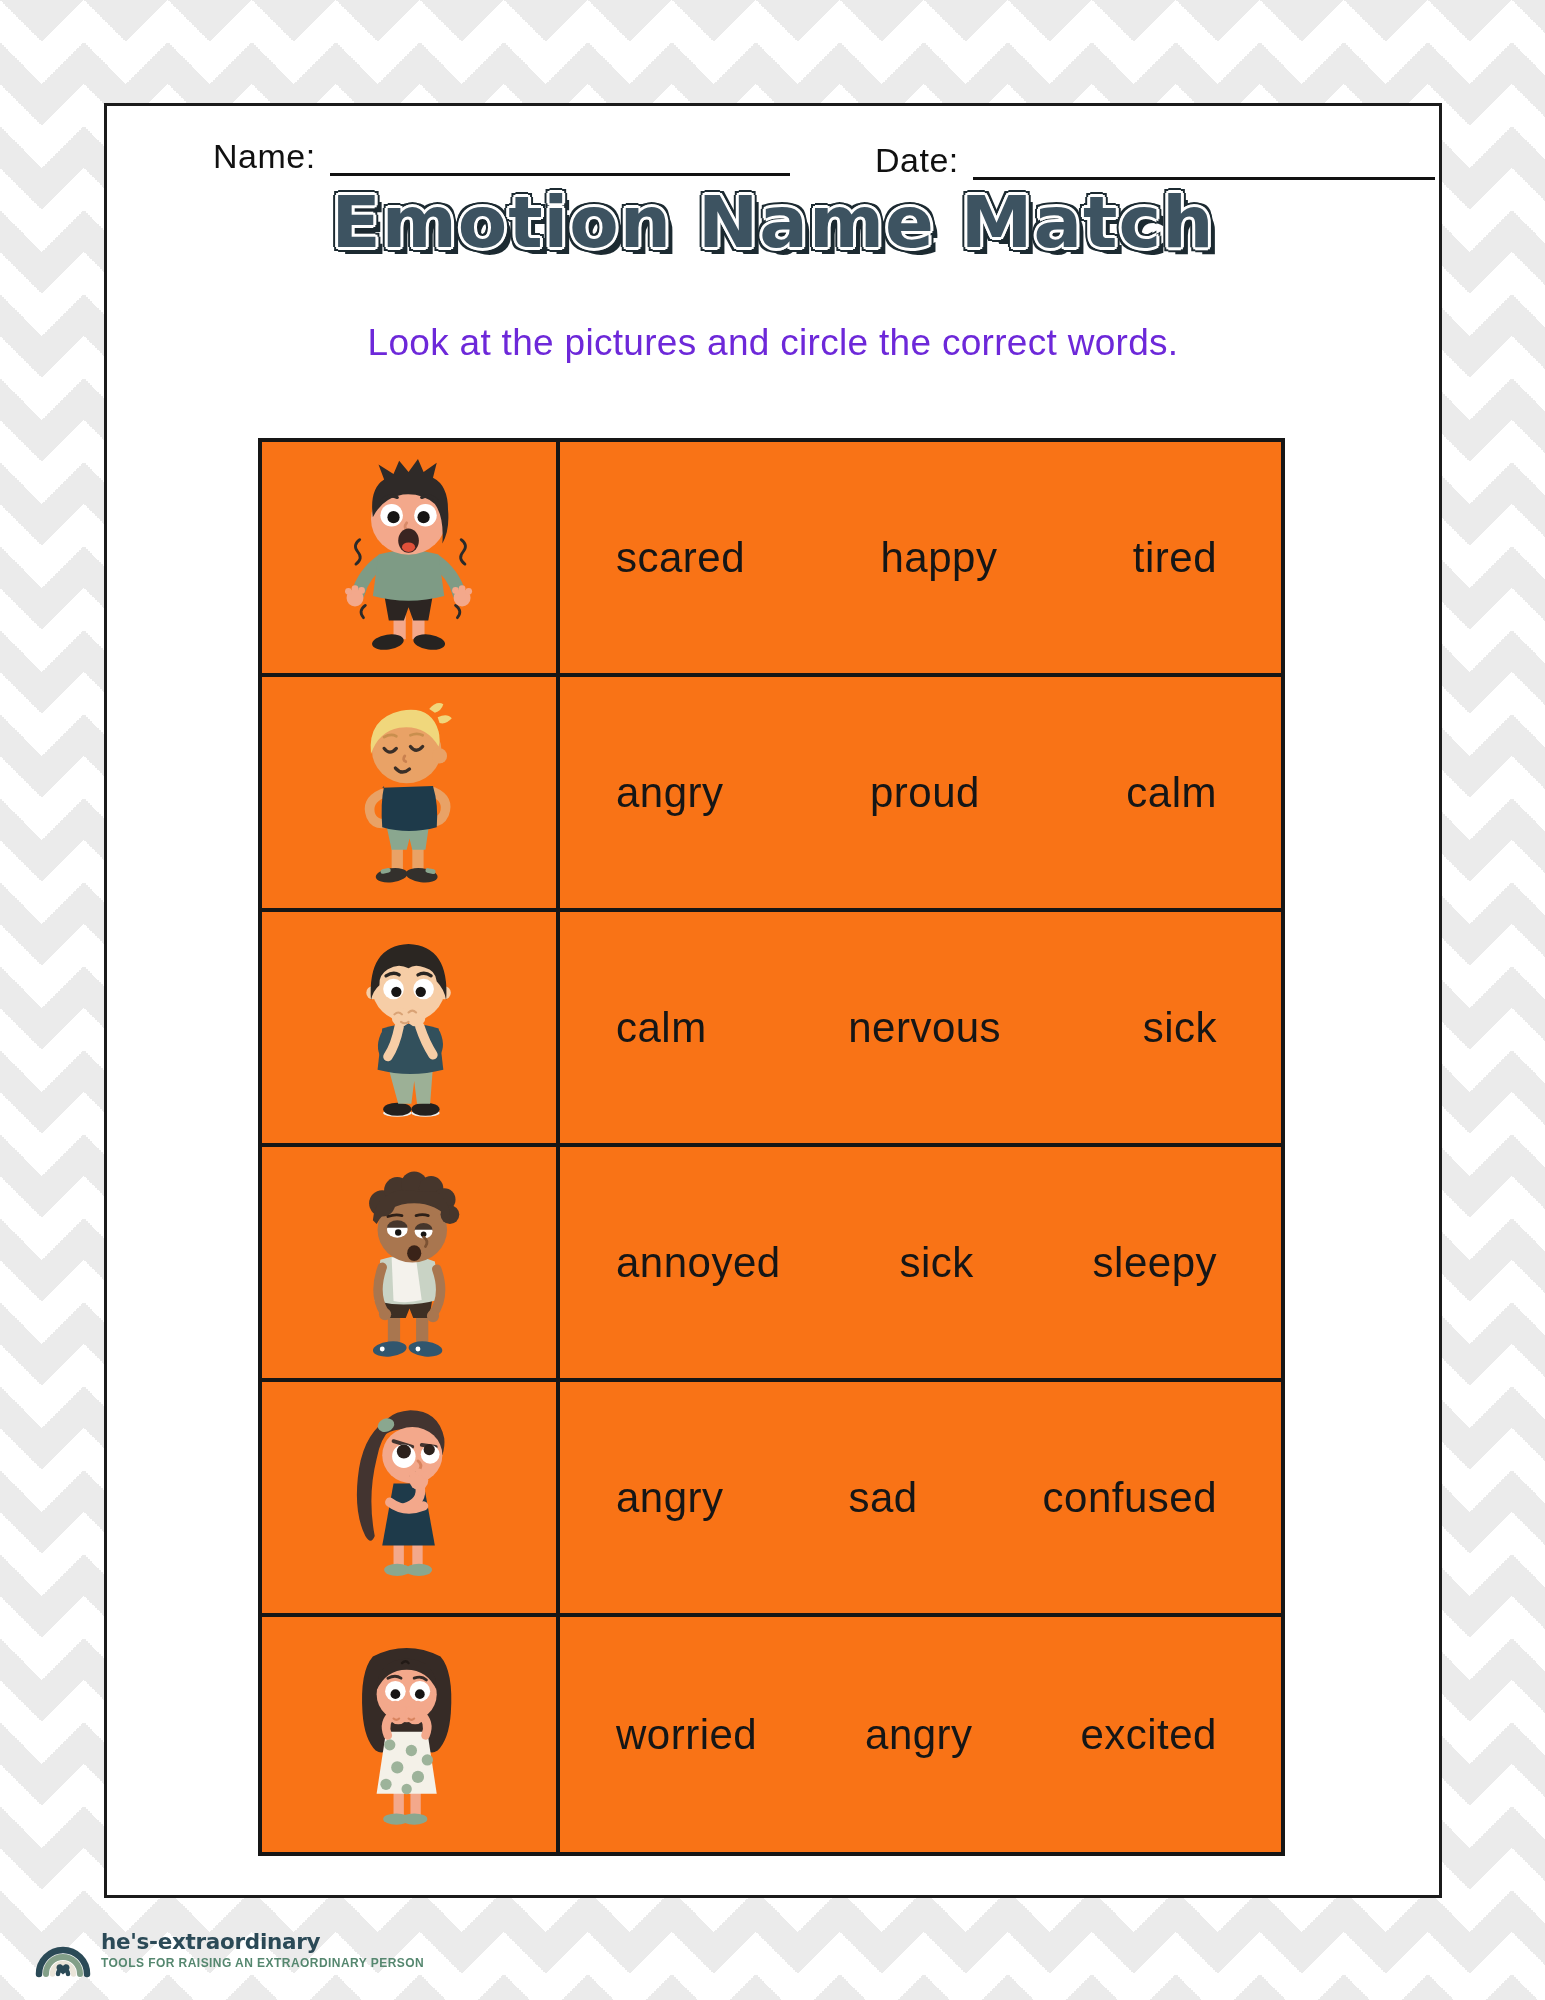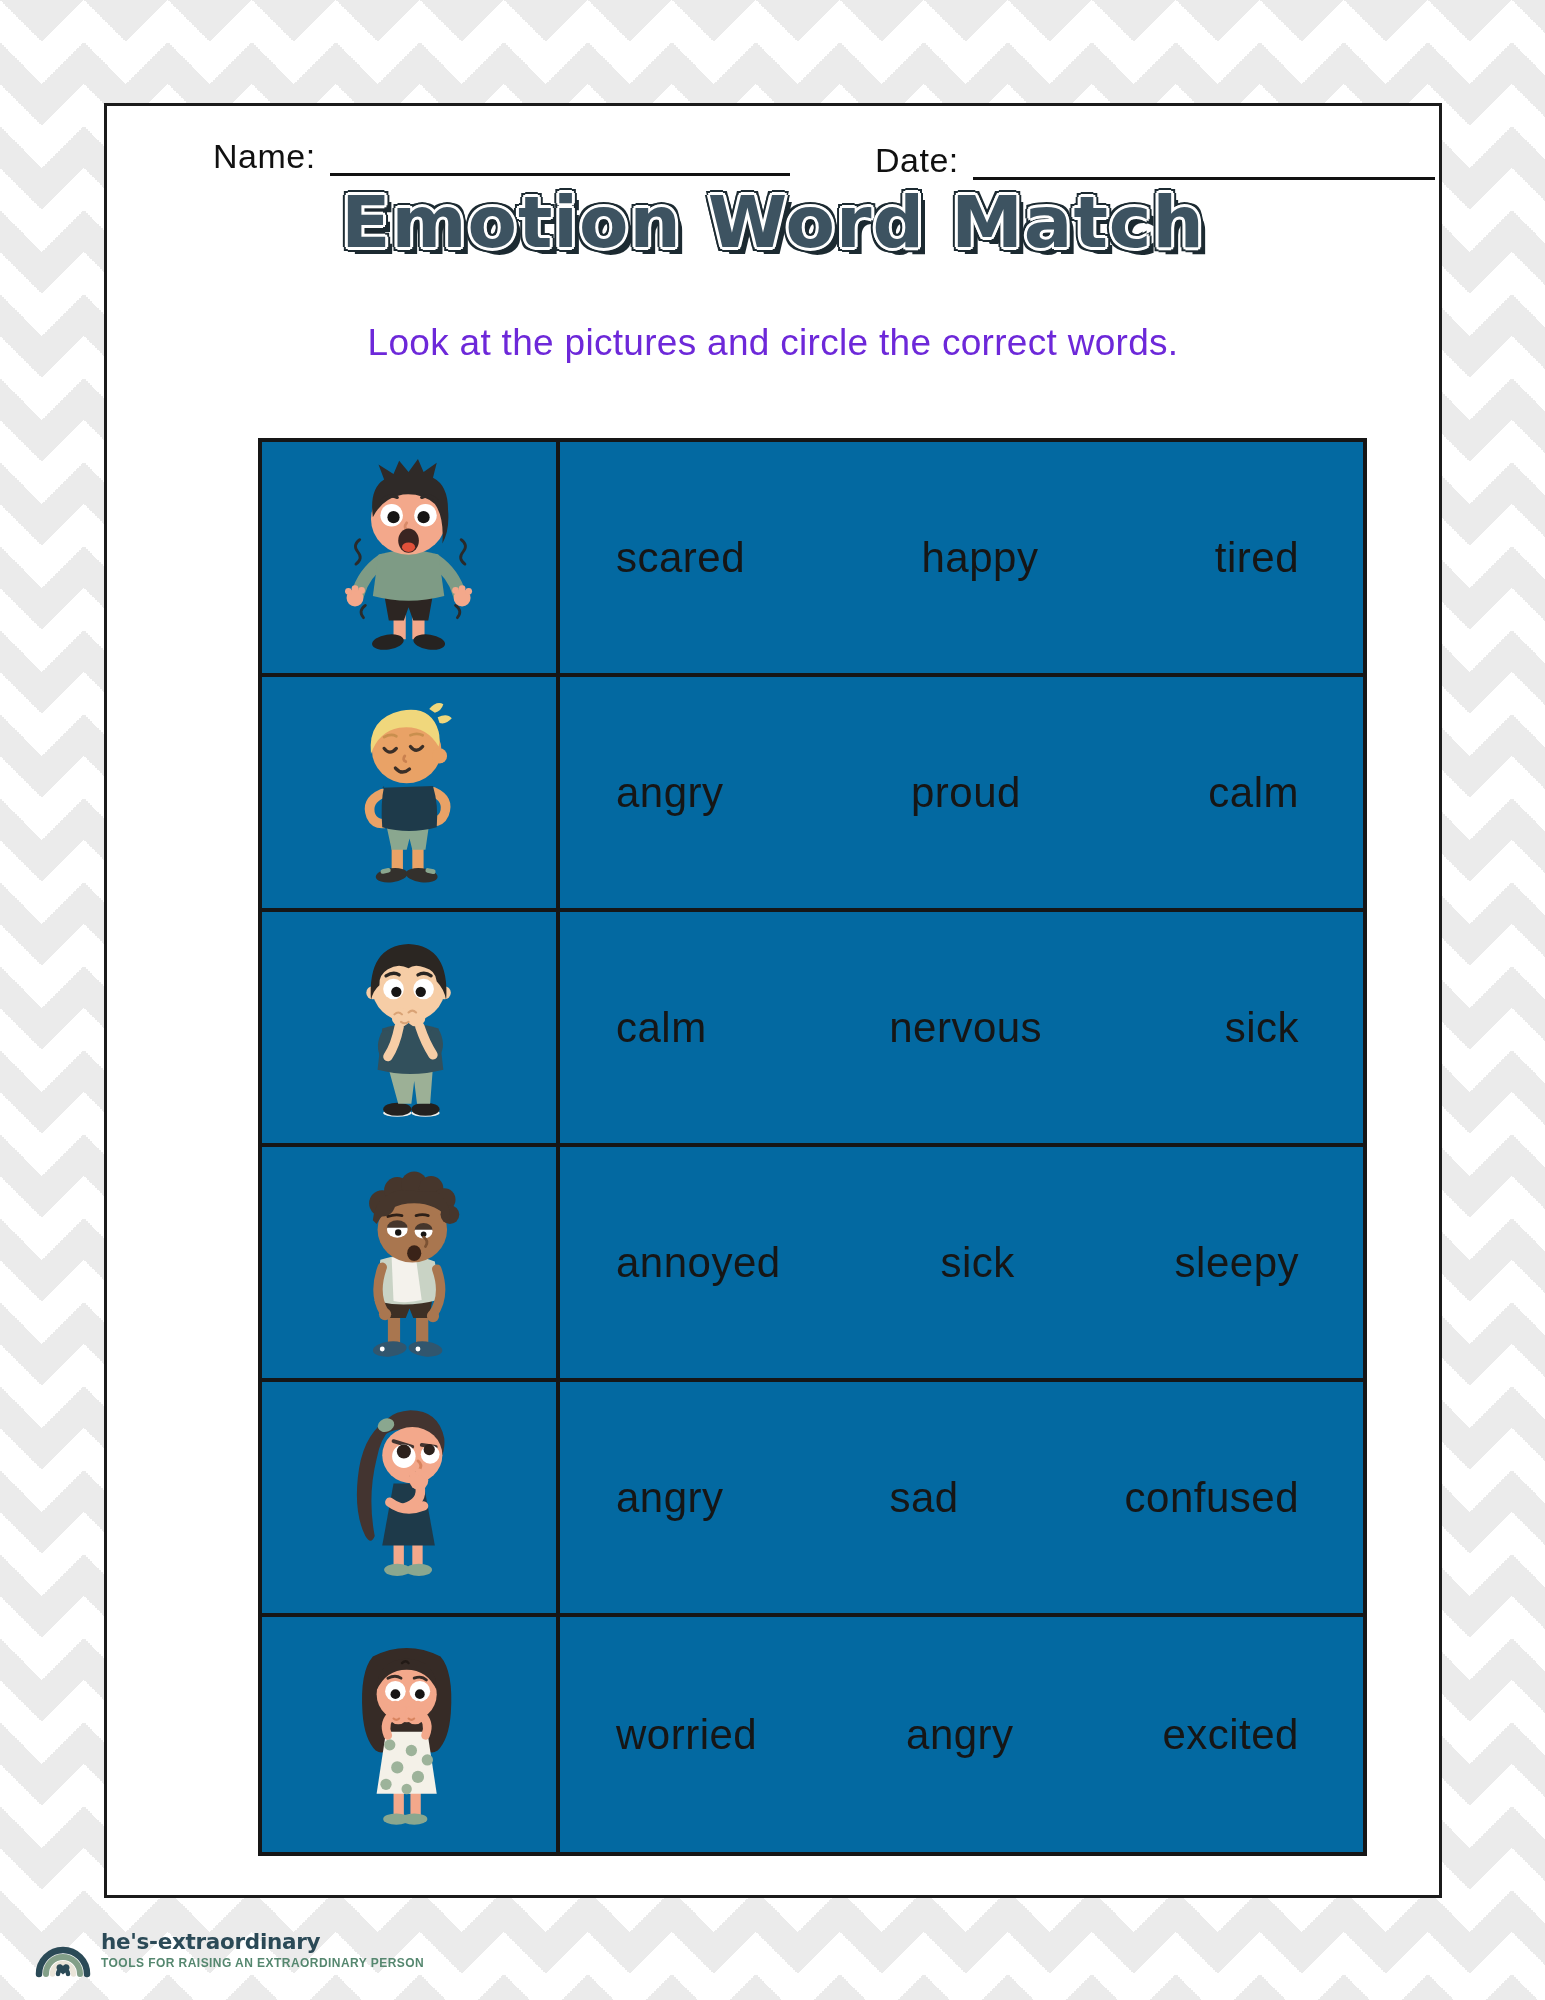--- a/index.html
+++ b/index.html
@@ -43,23 +43,23 @@
       5px 0 0 #1c2a31, -5px 0 0 #1c2a31, 0 5px 0 #1c2a31, 0 -5px 0 #1c2a31,
       7px 7px 0 #1c2a31;
   }
 
   .subtitle{
     position:absolute; top:216px; left:0; width:100%; text-align:center;
     font-size:37px; color:#6d28d9; letter-spacing:0.3px;
   }
 
   .match-table{
-    position:absolute; left:151px; top:332px; width:1109px; height:1418px;
+    position:absolute; left:151px; top:332px; width:1027px; height:1418px;
     border:4px solid #161616; display:grid; grid-template-rows:repeat(6,1fr);
-    background:#0369a1;
+    background:#f97316;
   }
   .row{ display:grid; grid-template-columns:298px 1fr; border-bottom:4px solid #161616; }
   .row:last-child{ border-bottom:none;border-radius:9px; }
   .cell-img{ border-right:4px solid #161616; display:flex; align-items:center; justify-content:center; }
   .cell-img svg{ height:202px; width:auto; }
   .cell-words{
     display:flex; align-items:center; justify-content:space-between;
     padding:0 64px 0 56px;
   }
   .word{ font-size:42px; color:#161616; letter-spacing:0.5px; }
@@ -84,21 +84,21 @@
     <div class="field name-field">
       <span class="lbl">Name:</span>
       <span class="line"></span>
     </div>
 
     <div class="field date-field">
       <span class="lbl">Date:</span>
       <span class="line"></span>
     </div>
 
-    <h1 class="title">Emotion Word Match</h1>
+    <h1 class="title">Emotion Name Match</h1>
     <p class="subtitle">Look at the pictures and circle the correct words.</p>
 
     <div class="match-table">
 
       <div class="row">
         <div class="cell-img">
           <svg viewBox="0 0 180 215" xmlns="http://www.w3.org/2000/svg">
             <g stroke="#2a2a2a" stroke-width="3" fill="none" stroke-linecap="round">
               <path d="M38,88 q-8,6 -2,13 q6,7 -2,13"></path>
               <path d="M146,88 q8,6 2,13 q-6,7 2,13"></path>

